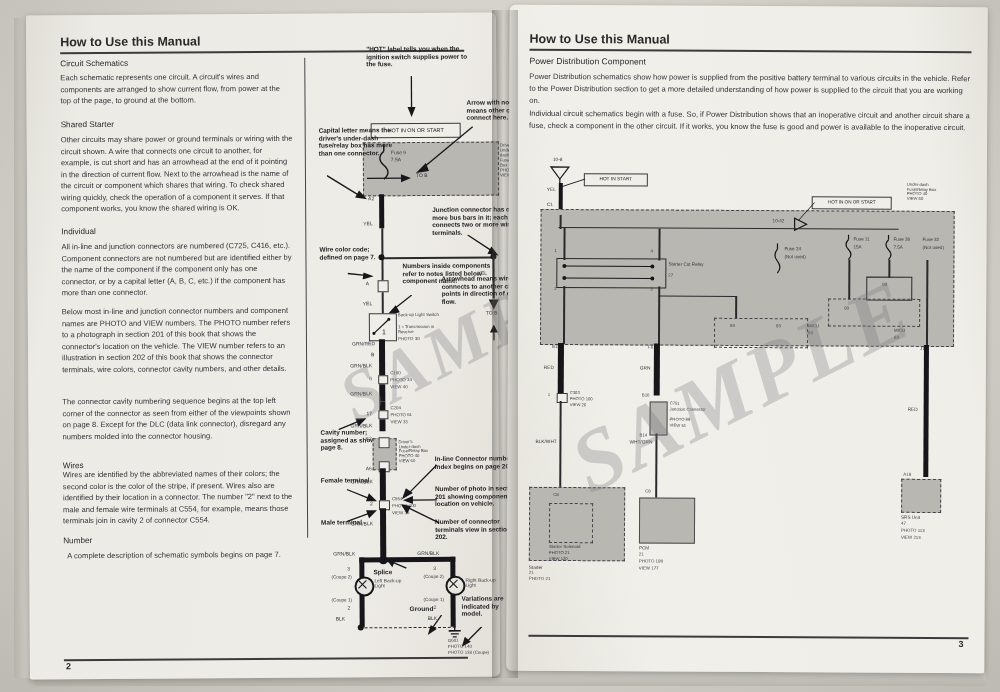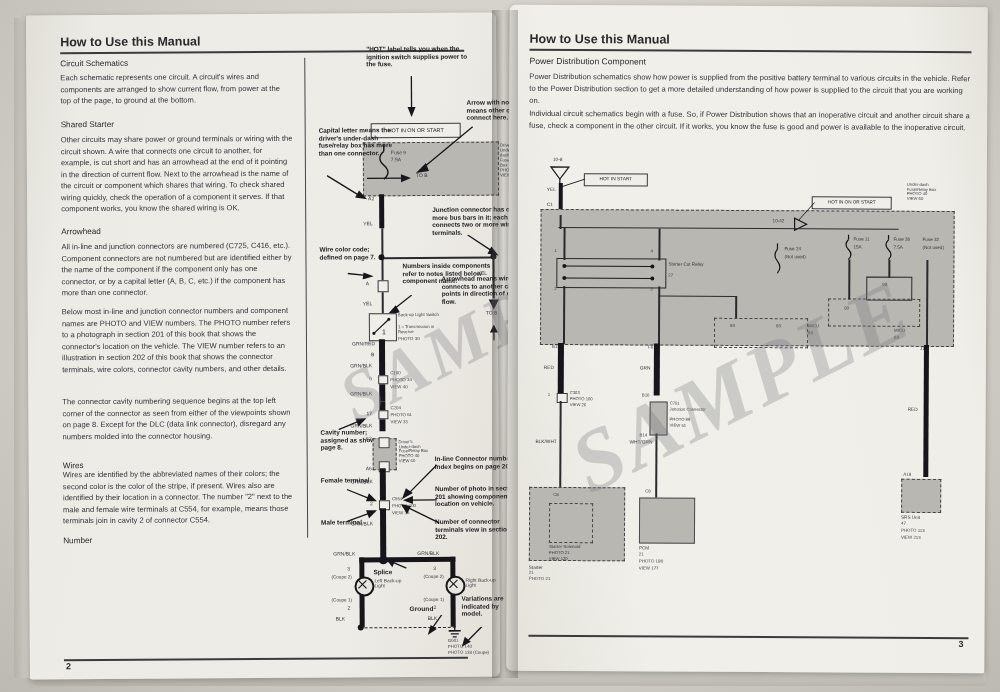--- a/index.html
+++ b/index.html
@@ -104,29 +104,30 @@
 
     <div class="pg-header" style="left:34px;top:20px;font-size:12.5px;">How to Use this Manual</div>
     <div class="hrule" style="left:34px;top:37px;width:404px;"></div>
 
     <div class="sec-title" style="left:34px;top:44px;font-size:8.2px;">Circuit Schematics</div>
     <div class="body-text" style="left:34px;top:57px;width:232px;font-size:7.6px;line-height:1.52;">Each schematic represents one circuit. A circuit's wires and components are arranged to show current flow, from power at the top of the page, to ground at the bottom.</div>
 
     <div class="sec-title" style="left:34px;top:105px;font-size:8.2px;">Shared Starter</div>
     <div class="body-text" style="left:34px;top:119px;width:232px;font-size:7.6px;line-height:1.52;">Other circuits may share power or ground terminals or wiring with the circuit shown. A wire that connects one circuit to another, for example, is cut short and has an arrowhead at the end of it pointing in the direction of current flow. Next to the arrowhead is the name of the circuit or component which shares that wiring. To check shared wiring quickly, check the operation of a component it serves. If that component works, you know the shared wiring is OK.</div>
 
-    <div class="sec-title" style="left:34px;top:212px;font-size:8.2px;">Arrowhead</div>
+    <div class="sec-title" style="left:34px;top:212px;font-size:8.2px;">Individual</div>
     <div class="body-text" style="left:34px;top:226px;width:232px;font-size:7.6px;line-height:1.52;">All in-line and junction connectors are numbered (C725, C416, etc.). Component connectors are not numbered but are identified either by the name of the component if the component only has one connector, or by a capital letter (A, B, C, etc.) if the component has more than one connector.</div>
     <div class="body-text" style="left:34px;top:291px;width:232px;font-size:7.6px;line-height:1.52;">Below most in-line and junction connector numbers and component names are PHOTO and VIEW numbers. The PHOTO number refers to a photograph in section 201 of this book that shows the connector's location on the vehicle. The VIEW number refers to an illustration in section 202 of this book that shows the connector terminals, wire colors, connector cavity numbers, and other details.</div>
     <div class="body-text" style="left:34px;top:381px;width:232px;font-size:7.6px;line-height:1.52;">The connector cavity numbering sequence begins at the top left corner of the connector as seen from either of the viewpoints shown on page 8. Except for the DLC (data link connector), disregard any numbers molded into the connector housing.</div>
 
     <div class="sec-title" style="left:34px;top:440px;font-size:8.2px;margin-top:6px;">Wires</div>
     <div class="body-text" style="left:34px;top:454px;width:232px;font-size:7.6px;line-height:1.52;">Wires are identified by the abbreviated names of their colors; the second color is the color of the stripe, if present. Wires also are identified by their location in a connector. The number "2" next to the male and female wire terminals at C554, for example, means those terminals join in cavity 2 of connector C554.</div>
 
     <div class="sec-title" style="left:34px;top:521px;font-size:8.2px;">Number</div>
+    <div class="body-text" style="left:38px;top:535px;width:228px;font-size:7.6px;line-height:1.52;">A complete description of schematic symbols begins on page 7.</div>
 
     <div style="position:absolute;left:278px;top:44px;width:1.4px;height:480px;background:#45454a;"></div>
 
     <div class="note" style="left:340px;top:32px;width:112px;font-size:6.4px;">"HOT" label tells you when the ignition switch supplies power to the fuse.</div>
     <svg class="arrow" style="left:378px;top:63px;" width="14" height="42">
       <line x1="7" y1="0" x2="7" y2="32" stroke="#17171a" stroke-width="1.3"></line>
       <polygon points="7,41 3,31 11,31" fill="#17171a"></polygon>
     </svg>
 
     <div class="wbox" style="left:344px;top:110px;width:88px;height:13px;">

